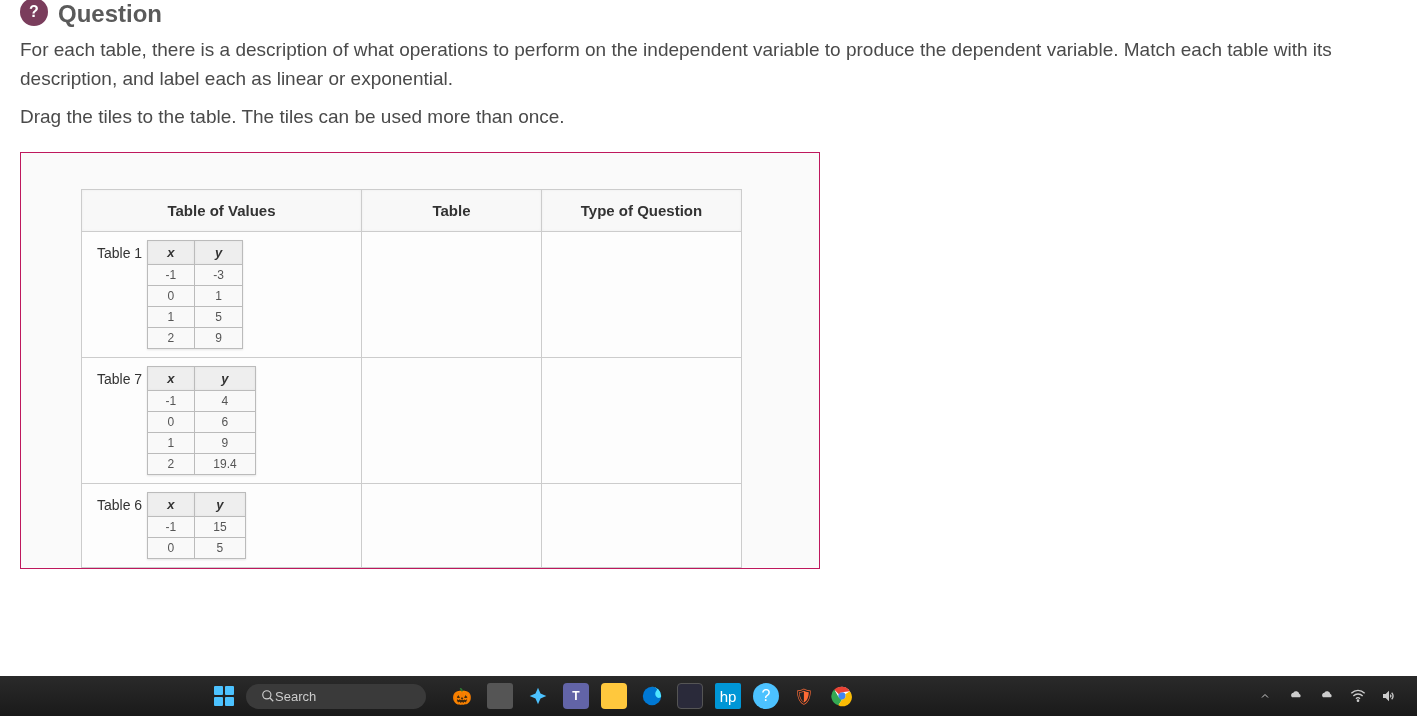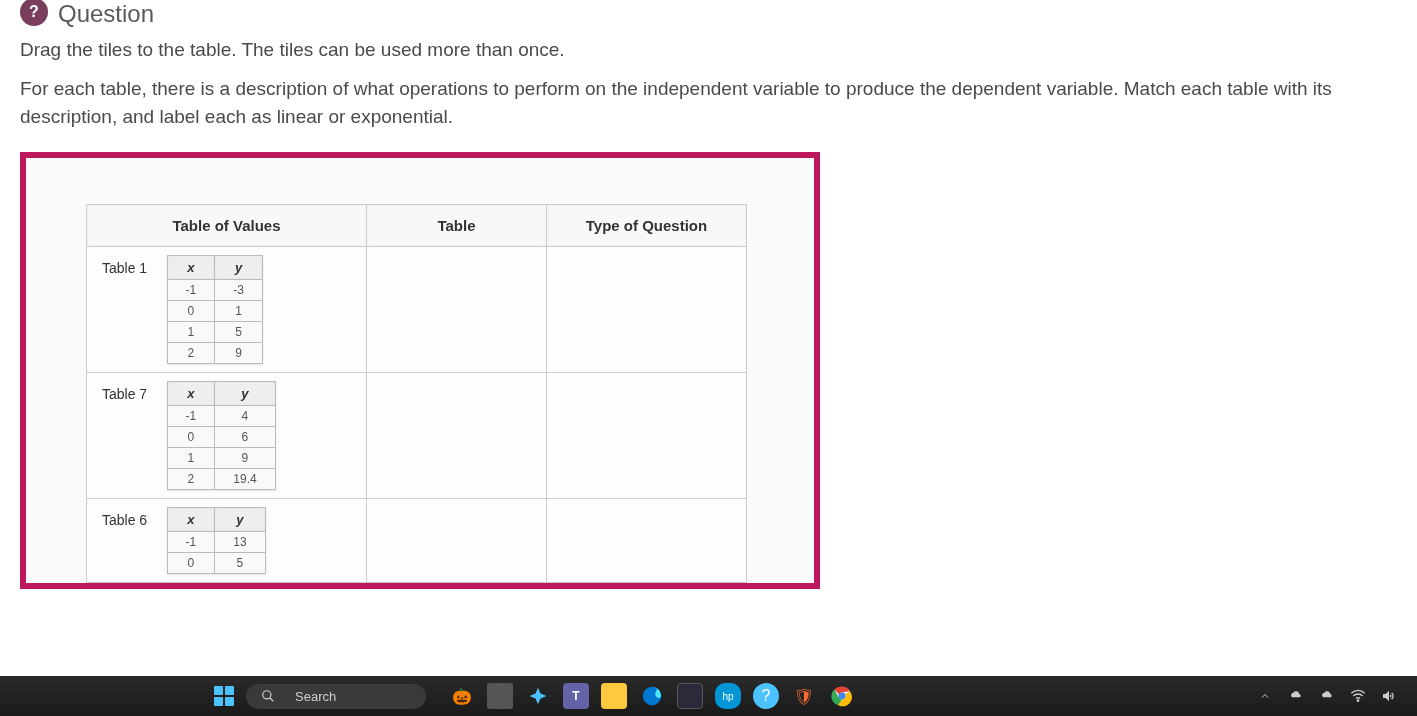--- a/index.html
+++ b/index.html
@@ -35,34 +35,34 @@
       justify-content: center;
       color: white;
       font-weight: bold;
       font-size: 16px;
       margin-right: 10px;
       margin-top: -5px;
     }
     .question-title {
       font-size: 24px;
       color: #5a5a5a;
-      font-weight: 400;
+      font-weight: 700;
     }
     .instruction-text {
       font-size: 19px;
       color: #4a4a4a;
       line-height: 1.5;
       margin-bottom: 10px;
     }
     .worksheet-container {
-      border: 6px solid #be185d;
+      border: 1px solid #be185d;
       width: 800px;
       margin-top: 20px;
       background: #fafafa;
-      padding: 46px 0 0 0;
+      padding: 36px 0 0 0;
     }
     .main-table {
       border-collapse: collapse;
       margin-left: 60px;
       background: white;
     }
     .main-table th {
       border: 1px solid #ccc;
       padding: 12px 20px;
       font-size: 15px;
@@ -84,21 +84,20 @@
       width: 180px;
     }
     .col-type {
       width: 200px;
     }
     .table-label {
       font-size: 14px;
       color: #333;
       display: inline-block;
       vertical-align: top;
-      margin-right: 15px;
       margin-top: 5px;
     }
     .inner-table {
       display: inline-table;
       border-collapse: collapse;
       background: #f5f5f5;
       box-shadow: 0 1px 2px rgba(0,0,0,0.1);
     }
     .inner-table th {
       border: 1px solid #bbb;
@@ -146,21 +145,21 @@
     .start-icon span {
       background: #4cc2ff;
       border-radius: 1px;
     }
     .search-box {
       background: #3a3a3a;
       border-radius: 16px;
       padding: 5px 15px;
       display: flex;
       align-items: center;
-      gap: 20px;
+      gap: 0;
       width: 180px;
       color: #ccc;
       font-size: 13px;
     }
     .search-icon-svg {
       width: 14px;
       height: 14px;
     }
     .taskbar-icons {
       display: flex;
@@ -198,22 +197,22 @@
 <body>
 
 <div class="content-area">
   <div class="question-header">
     <div class="question-icon">
       <span>?</span>
     </div>
     <div class="question-title">Question</div>
   </div>
 
+  <p class="instruction-text">For each table, there is a description of what operations to perform on the independent variable to produce the dependent variable. Match each table with its description, and label each as linear or exponential.</p>
   <p class="instruction-text">Drag the tiles to the table. The tiles can be used more than once.</p>
-  <p class="instruction-text">For each table, there is a description of what operations to perform on the independent variable to produce the dependent variable. Match each table with its description, and label each as linear or exponential.</p>
 
   <div class="worksheet-container">
     <table class="main-table">
       <thead>
         <tr>
           <th class="col-values">Table of Values</th>
           <th class="col-rule">Table</th>
           <th class="col-type">Type of Question</th>
         </tr>
       </thead>
@@ -282,21 +281,21 @@
           <td>
             <span class="table-label">Table 6</span>
             <table class="inner-table">
               <tbody>
                   <tr>
                 <th>x</th>
                 <th>y</th>
               </tr>
               <tr>
                     <td>-1</td>
-                    <td>13</td>
+                    <td>15</td>
                   </tr>
               <tr>
                     <td>0</td>
                     <td>5</td>
                   </tr>
             </tbody></table>
           </td>
           <td></td>
           <td></td>
         </tr>
@@ -330,21 +329,21 @@
       </div>
       <div class="taskbar-icon" style="background:#6264a7;color:white;font-size:12px;font-weight:bold">T</div>
       <div class="taskbar-icon" style="background:#ffc83d"></div>
       <div class="taskbar-icon">
         <svg viewBox="0 0 24 24" width="22" height="22">
             <circle cx="12" cy="12" r="10" fill="#0078d4"></circle>
             <path fill="#50e6ff" d="M12 2a10 10 0 0 1 10 10c0 2-3 3-5 1s-2-5 0-7-3-4-5-4z"></path>
           </svg>
       </div>
       <div class="taskbar-icon" style="background:#2a2a3a;border:1px solid #555"></div>
-      <div class="taskbar-icon" style="background:#0096d6;color:white;font-size:10px;border-radius:10px">hp</div>
+      <div class="taskbar-icon" style="background:#0096d6;color:white;font-size:15px;border-radius:2px">hp</div>
       <div class="taskbar-icon" style="background:#4cc2ff;border-radius:50%;color:white">?</div>
       <div class="taskbar-icon" style="color:#ff6b35">🛡</div>
       <div class="taskbar-icon">
         <svg viewBox="0 0 24 24" width="22" height="22">
             <circle cx="12" cy="12" r="10" fill="#fff"></circle>
             <circle cx="12" cy="12" r="4" fill="#4285f4"></circle>
             <path fill="#ea4335" d="M12 2a10 10 0 0 1 8.5 4.8L12 8a4 4 0 0 0-3.5 2L3.5 5A10 10 0 0 1 12 2z"></path>
             <path fill="#34a853" d="M3.5 5l5 8.7A4 4 0 0 0 12 16l-4 6A10 10 0 0 1 3.5 5z"></path>
             <path fill="#fbbc05" d="M20.5 6.8A10 10 0 0 1 8 22l4-6a4 4 0 0 0 3.5-6z"></path>
           </svg>

